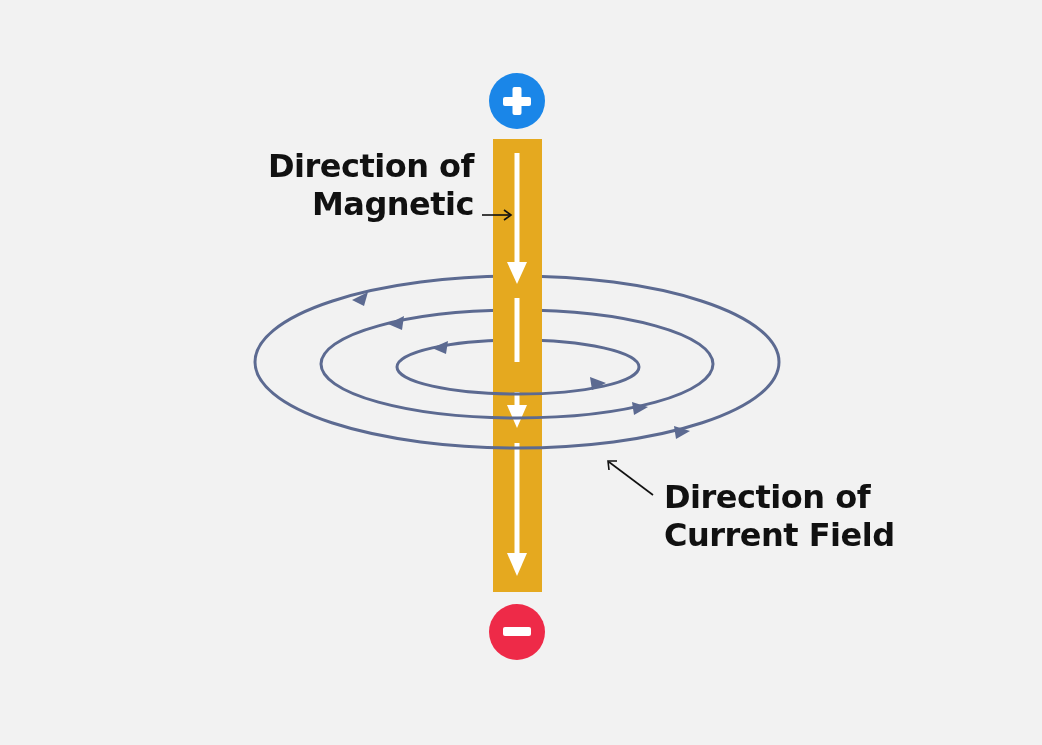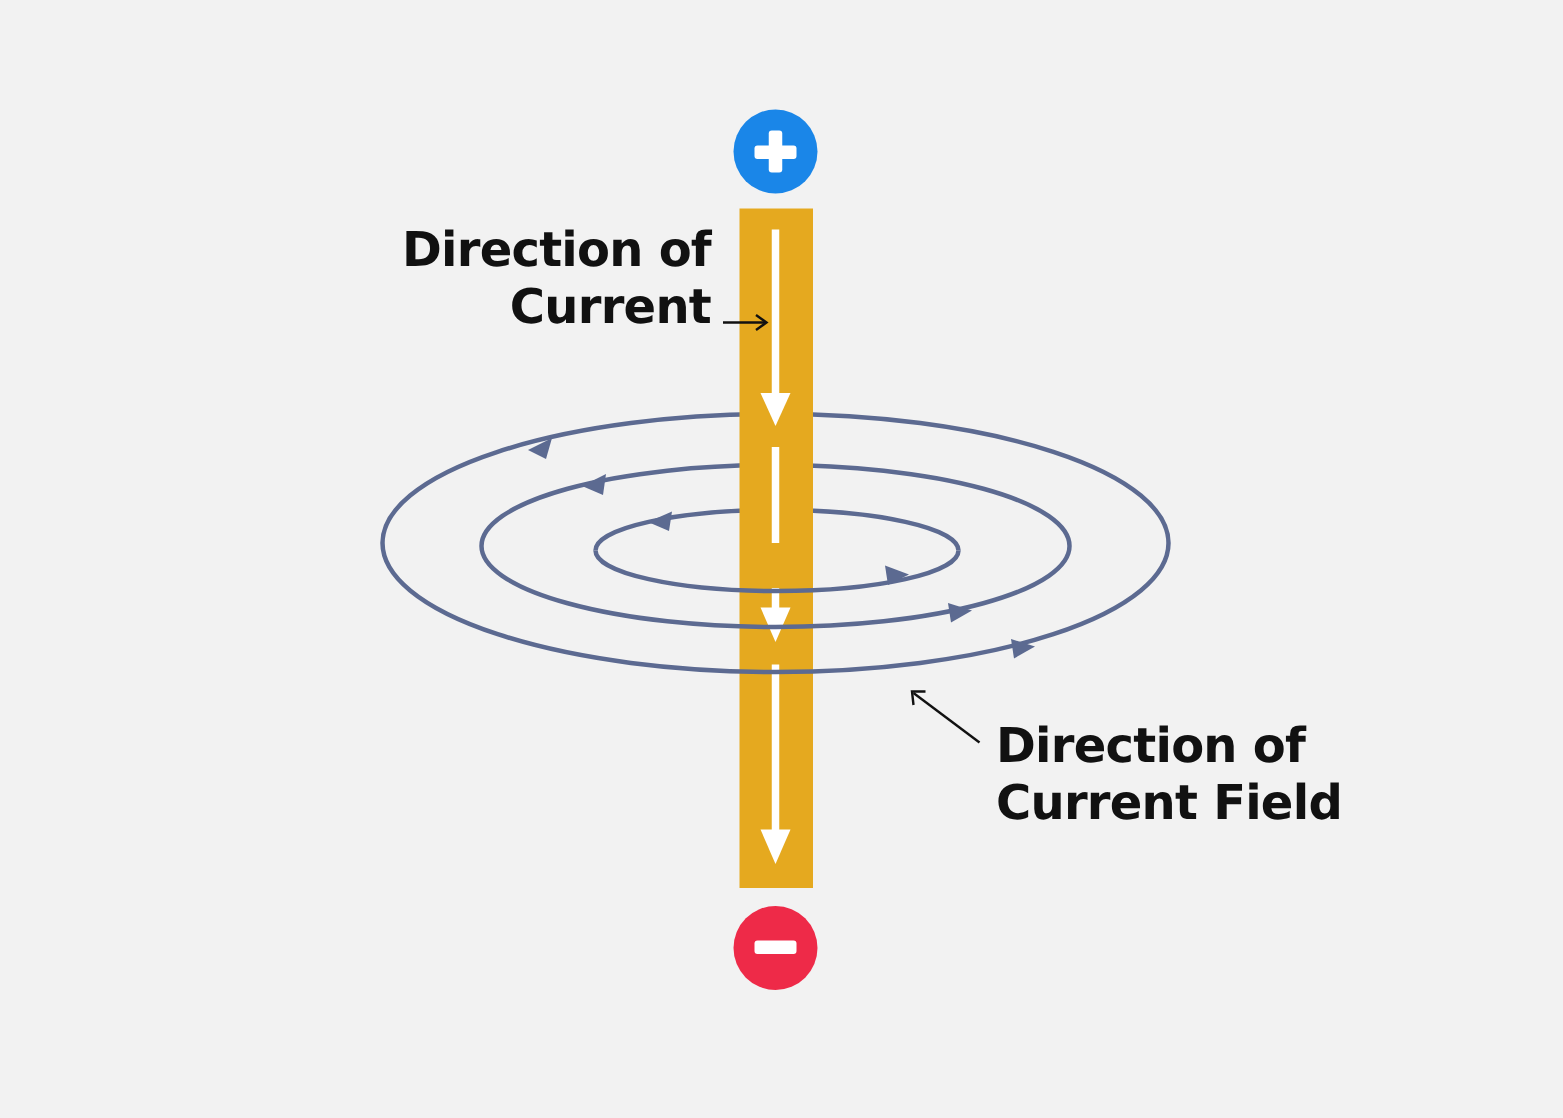--- a/index.html
+++ b/index.html
@@ -68,19 +68,19 @@
     <rect x="512.5" y="87" width="9" height="28" rx="2" fill="#fff"></rect>
   </g>
   <g>
     <circle cx="517" cy="632" r="28" fill="#ee2a48"></circle>
     <rect x="503" y="627" width="28" height="9" rx="2" fill="#fff"></rect>
   </g>
 </svg>
 
 <div id="current-label" class="label">
   <div>Direction of</div>
-  <div>Current</div>
+  <div>Magnetic</div>
 </div>
 
 <div id="field-label" class="label">
   <div>Direction of</div>
   <div>Current Field</div>
 </div>
 
 </body></html>

